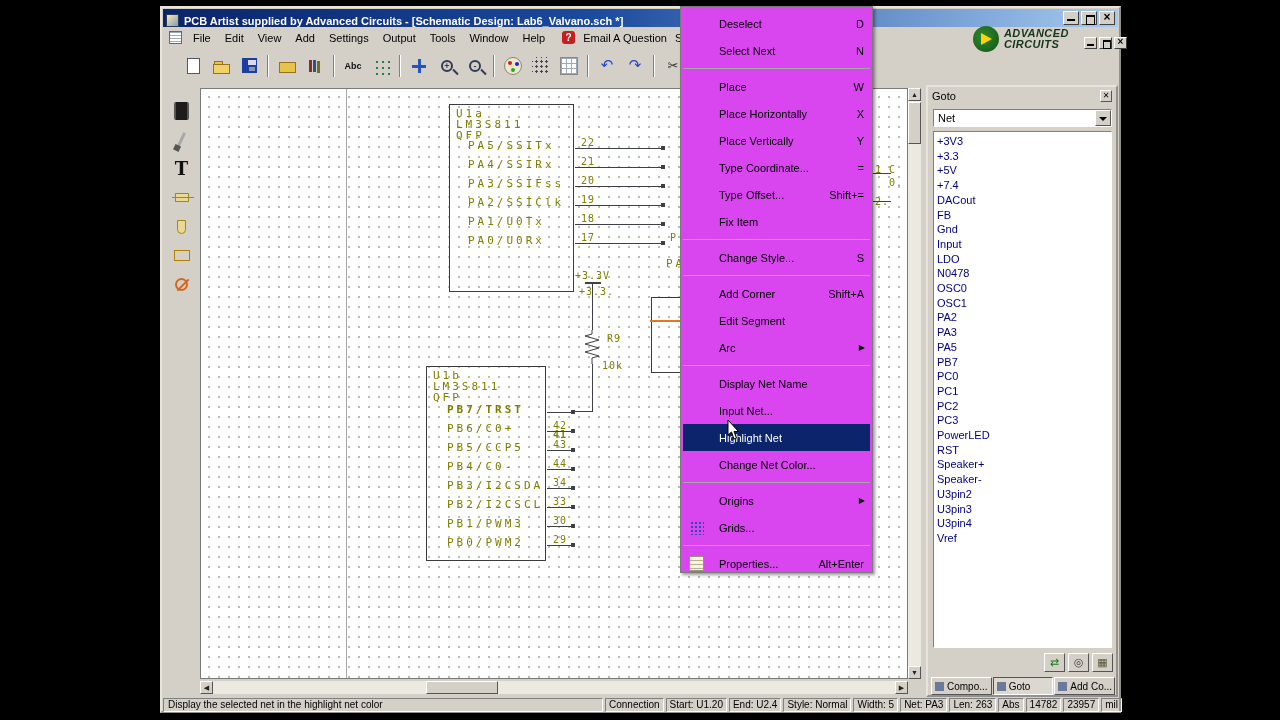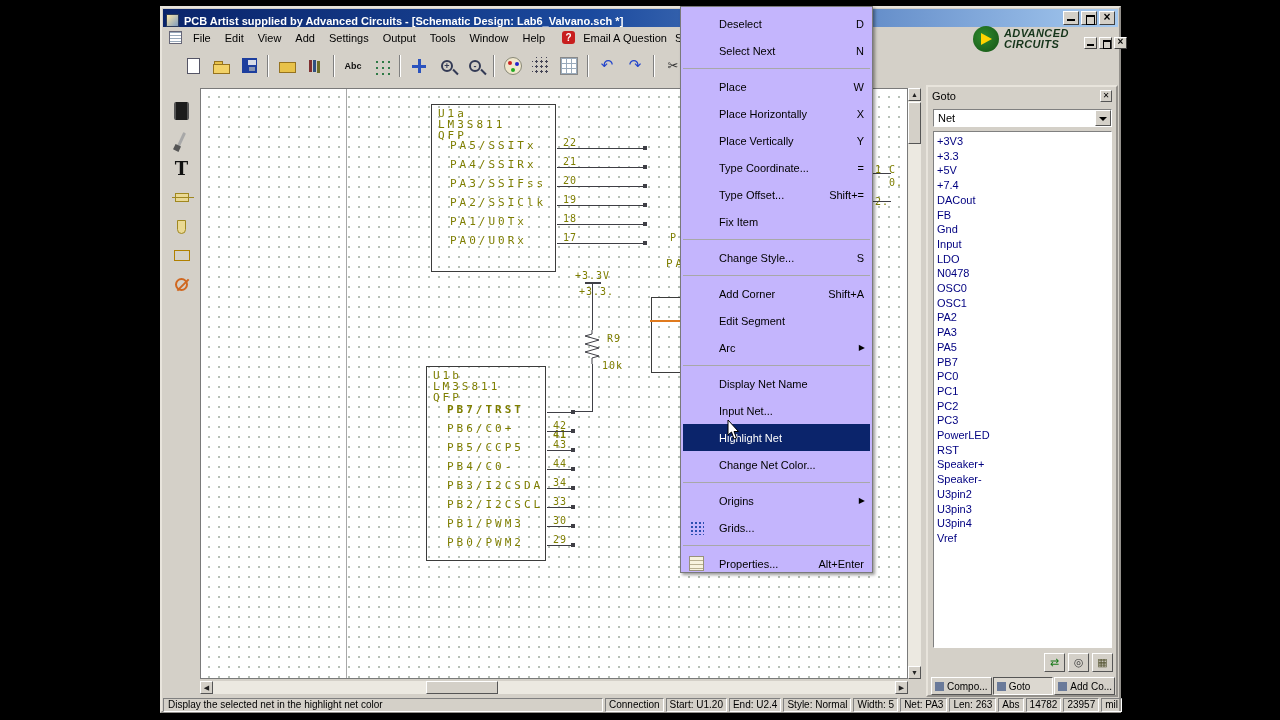--- a/index.html
+++ b/index.html
@@ -130,21 +130,21 @@
 .g-tab-ico{width:9px;height:9px;background:#6a7a9a;margin:0 3px 0 1px;flex:none}
 
 
 #statusbar{left:163px;top:698px;width:955px;height:14px;background:#d4d0c8;display:flex;align-items:stretch;font-size:10px;color:#000}
 #status-msg{width:440px;flex:none;padding:0 4px;line-height:12px;white-space:nowrap;overflow:hidden}
 #status-fields{display:flex;flex:1}
 .sb-field{margin-left:2px;padding:0 3px;line-height:12px;white-space:nowrap;border:1px solid;border-color:#808080 #fff #fff #808080}
 #status-msg{border:1px solid;border-color:#808080 #fff #fff #808080}
 
 
-#context-menu{left:680px;top:6px;width:193px;height:567px;background:#c4b5fd;border:1px solid #7a7a7a;box-shadow:2px 2px 3px rgba(0,0,0,.4);z-index:50;padding-top:3px}
+#context-menu{left:680px;top:6px;width:193px;height:567px;background:#d946ef;border:1px solid #7a7a7a;box-shadow:2px 2px 3px rgba(0,0,0,.4);z-index:50;padding-top:3px}
 .cm-item{height:27px;display:flex;align-items:center;padding:0 8px 0 38px;font-size:11px;color:#000;position:relative}
 .cm-item.hl{background:#0b246b;color:#fff;margin:0 2px;padding-left:36px}
 .cm-label{flex:1;white-space:nowrap}
 .cm-short{margin-left:10px;white-space:nowrap}
 .cm-arrow{position:absolute;right:7px;font-size:8px}
 .cm-sep{height:1px;background:#a8a8a8;margin:4px 2px}
 .cm-ico{position:absolute;left:8px;top:6px;width:15px;height:15px}
 .grid-icon{background-image:radial-gradient(#2b4db0 1px,transparent 1.2px);background-size:4px 4px;background-position:1px 1px}
 .properties-icon{background:#f7f3df;border:1px solid #98927a;background-image:linear-gradient(transparent 0 3px,#b8b092 3px 4px,transparent 4px 7px,#b8b092 7px 8px,transparent 8px 11px,#b8b092 11px 12px,transparent 12px)}
 #cursor{left:727px;top:420px;z-index:60}
@@ -276,21 +276,21 @@
         <div class="lt lt-shape"></div>
       </div>
       <div class="lt-btn">
         <div class="lt lt-no-connect"></div>
       </div>
     </div>
 
   <div id="canvas" class="abs">
     <div class="sheet-line abs"></div>
 
-    <div class="comp" style="left:230px;top:15px;width:125px;height:168px">
+    <div class="comp" style="left:248px;top:15px;width:125px;height:188px">
       <div class="comp-hdr sch-text">
         <div>U1a</div>
         <div>LM3S811</div>
         <div>QFP</div>
       </div>
       <div class="pins" id="u1a-pins">
           <div class="pin-row" style="top: 34px;">
             <span class="pin-name sch-text" style="left: 18px;">PA5/SSITx</span>
             <span class="pin-num sch-small" style="left: 131px;">22</span>
             <span class="pin-line" style="left: 125px; width: 88px;"></span>

